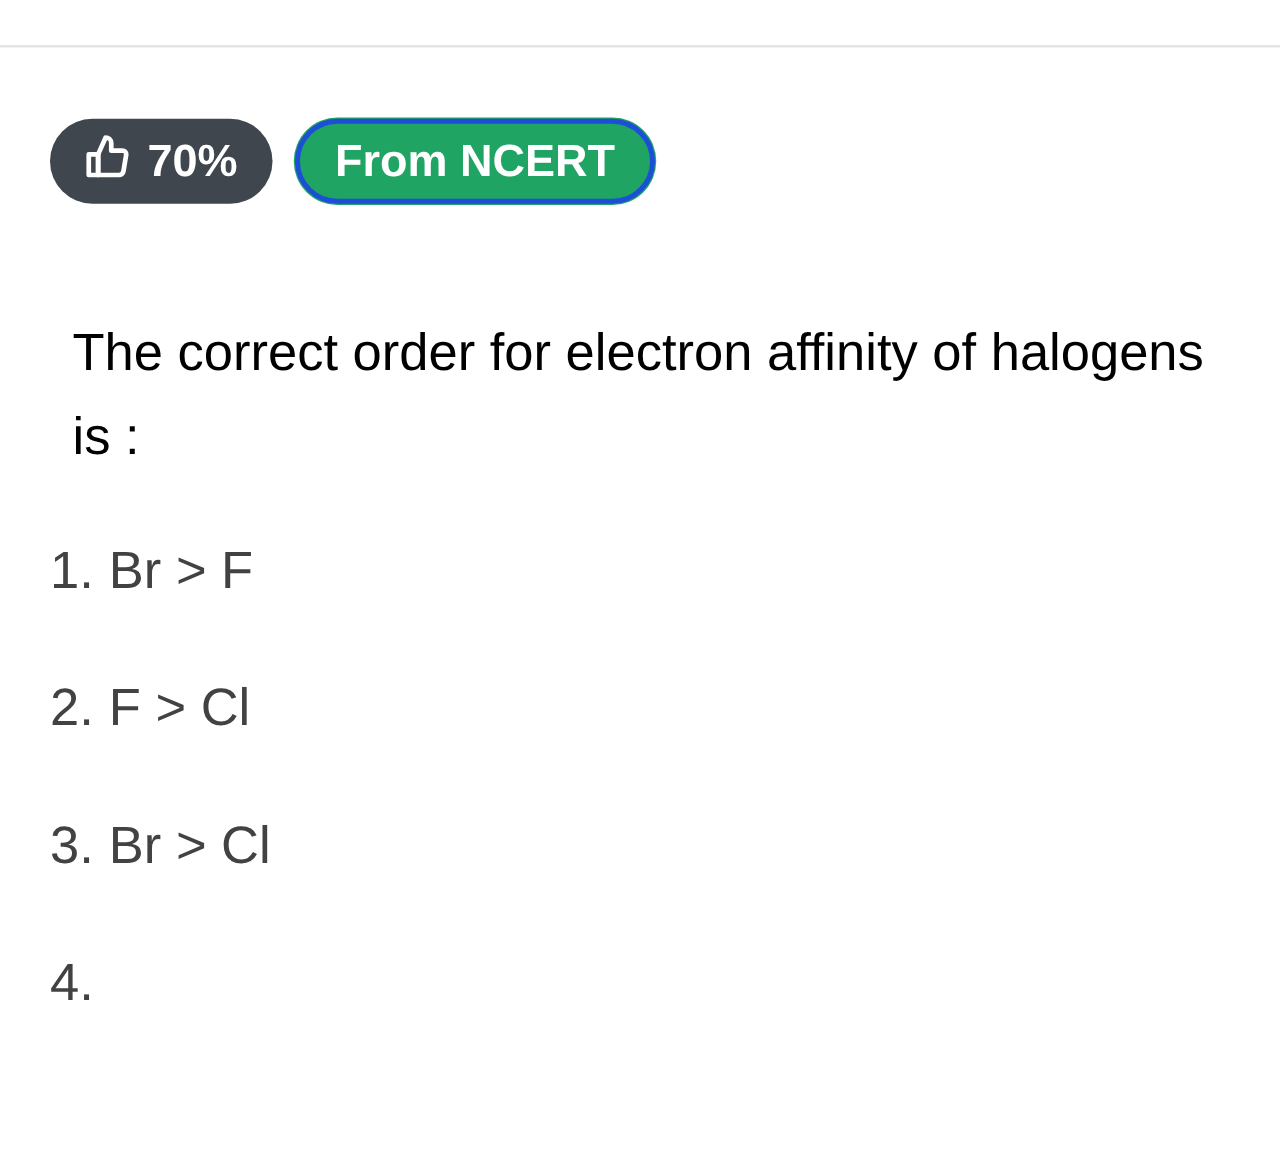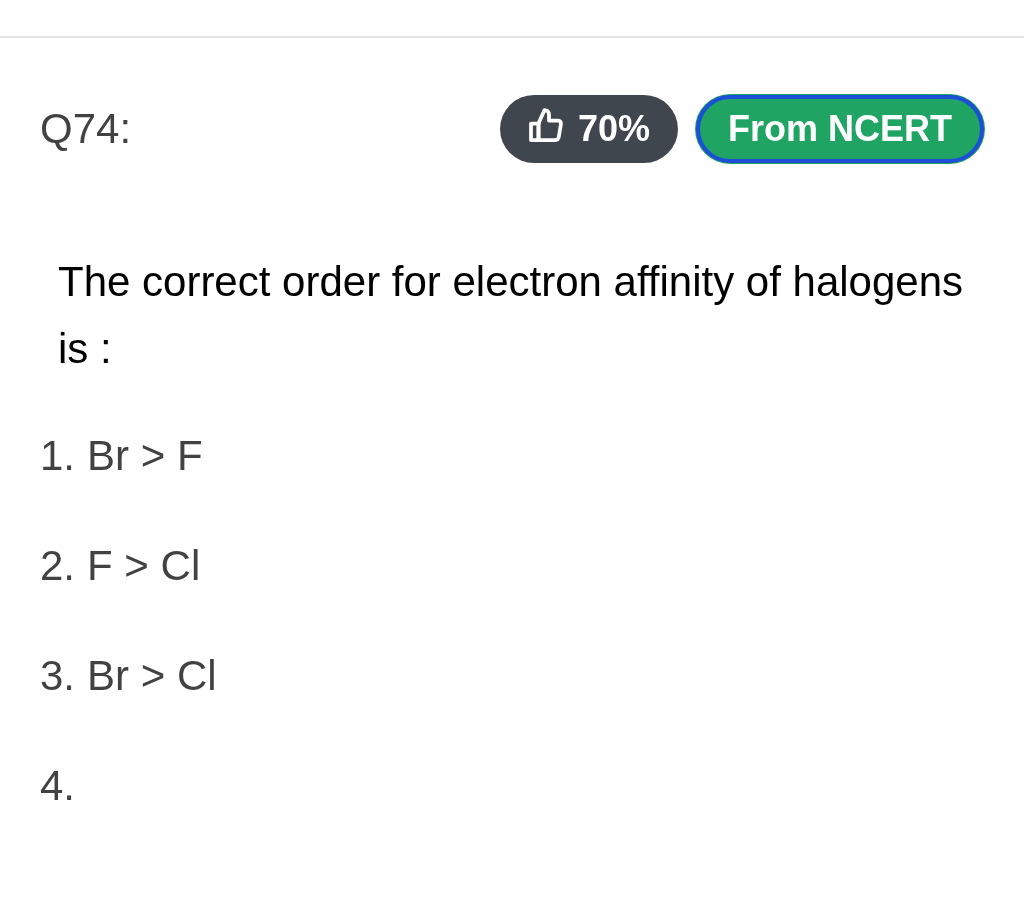--- a/index.html
+++ b/index.html
@@ -94,21 +94,20 @@
       align-items: baseline;
       gap: 12px;
     }
   </style>
 </head>
 <body>
 
 <div class="top-divider"></div>
 
 <div class="header-row">
-  <div class="question-number">Q74:</div>
   <div class="badges">
     <div class="badge badge-rating">
       <span>
         <svg viewBox="0 0 24 24">
           <path d="M7 22V11"></path>
           <path d="M7 11 L11 2 C12.5 2 14 3 14 5 L14 9 L20 9 C21.1 9 22 9.9 22 11 L20.5 20 C20.3 21.1 19.3 22 18.2 22 L7 22"></path>
           <path d="M2 11 L7 11 L7 22 L2 22 Z"></path>
         </svg>
       </span>
       <span>70%</span>

